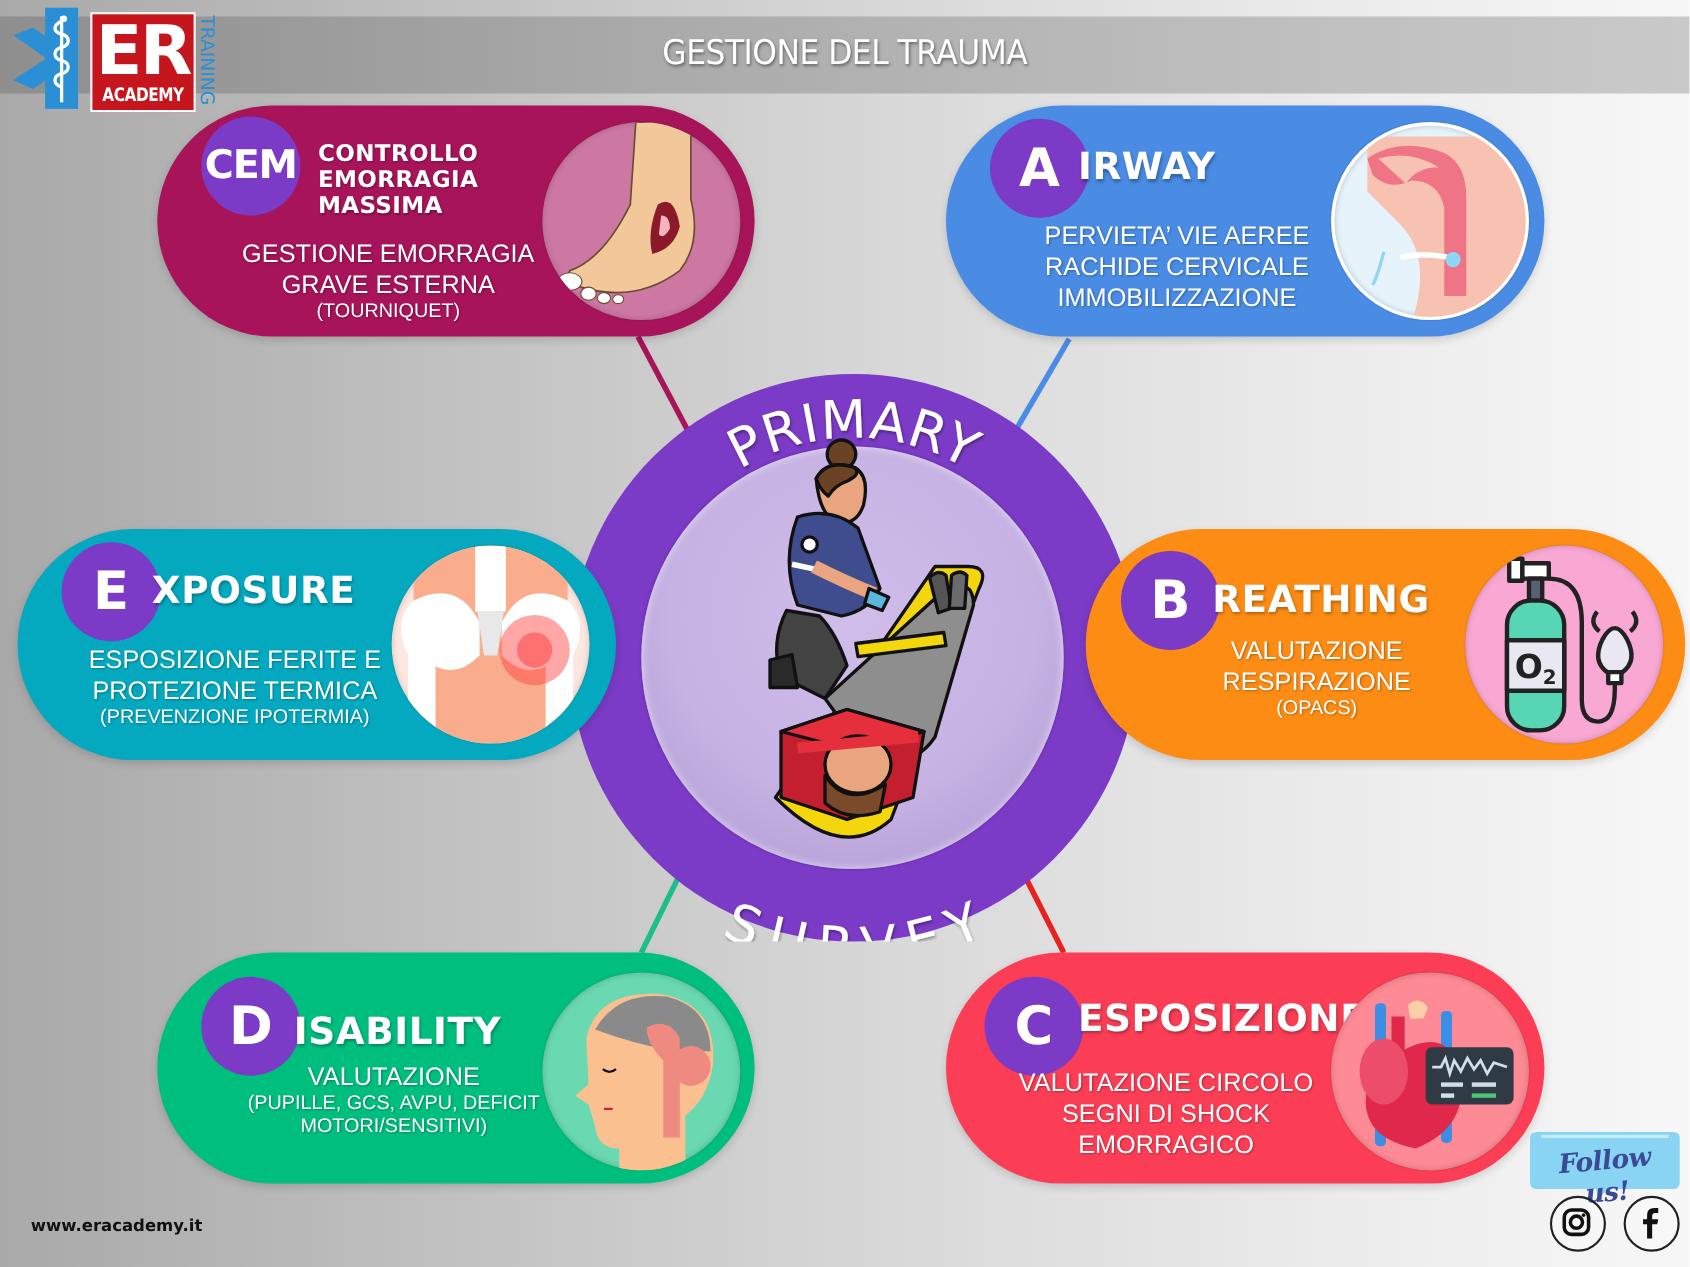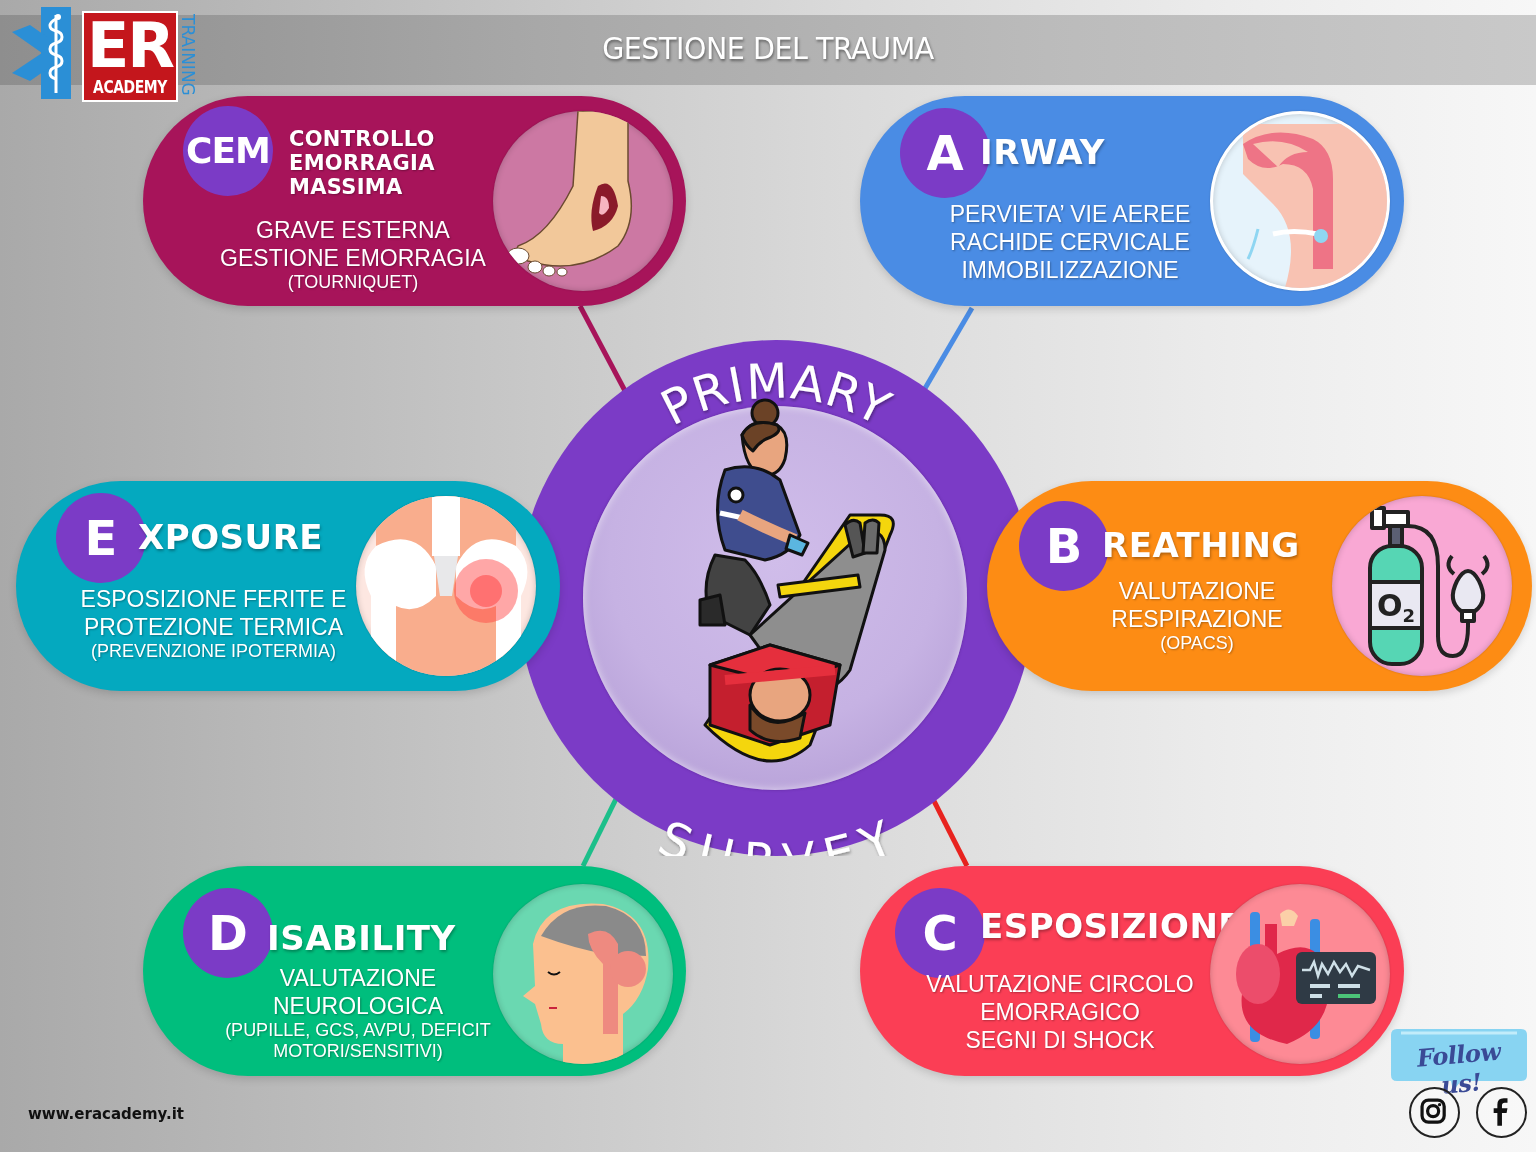--- a/index.html
+++ b/index.html
@@ -214,22 +214,22 @@
 </svg>
 
 <div class="pill pill-cem">
   <div class="badge badge-cem">CEM</div>
   <div class="pill-subtitle-stack">
     <div>CONTROLLO</div>
     <div>EMORRAGIA</div>
     <div>MASSIMA</div>
   </div>
   <div class="pill-desc" style="left:60px; top:120px; width:300px;">
+    <div>GESTIONE EMORRAGIA</div>
     <div>GRAVE ESTERNA</div>
-    <div>GESTIONE EMORRAGIA</div>
     <span class="small">(TOURNIQUET)</span>
   </div>
   <div class="pill-img" style="left:350px; background:#cc78a3;">
     <svg viewBox="0 0 180 180" width="180" height="180">
       <path d="M85 0 l50 0 l0 70 q10 40 -10 65 q-40 30 -90 15 q-15 -5 -10 -15 q30 -10 55 -60 z" fill="#f2c89a" stroke="#6b4a30" stroke-width="1.5"></path>
       <path d="M105 75 q15 -10 20 20 q-5 20 -25 25 q-5 -20 5 -45z" fill="#8a1a2a"></path>
       <path d="M108 85 q8 0 8 12 q-6 10 -10 5z" fill="#f6b4c0"></path>
       <ellipse cx="25" cy="145" rx="11" ry="8" fill="#fff" stroke="#6b4a30"></ellipse>
       <ellipse cx="42" cy="156" rx="7" ry="6" fill="#fff" stroke="#6b4a30"></ellipse>
       <ellipse cx="56" cy="160" rx="6" ry="5" fill="#fff" stroke="#6b4a30"></ellipse>
@@ -302,43 +302,42 @@
       <rect x="130" y="115" width="12" height="10" fill="#fff"></rect>
     </svg>
   </div>
 </div>
 
 <div class="pill pill-d">
   <div class="badge" style="top:22px;">D</div>
   <div class="pill-title" style="left:124px; top:42px;margin-top:10px;">ISABILITY</div>
   <div class="pill-desc" style="left:55px; top:98px; width:320px;">
     <div>VALUTAZIONE</div>
-    <div>NEUROLOGICA</div>
     <span class="small">(PUPILLE, GCS, AVPU, DEFICIT</span>
     <span class="small">MOTORI/SENSITIVI)</span>
   </div>
   <div class="pill-img" style="left:350px; top:18px; background:#6ad8b1;">
     <svg viewBox="0 0 180 180" width="180" height="180">
       <path d="M40 60 q10 -45 70 -40 q50 10 45 65 q-5 30 -25 45 l0 50 l-60 0 l0 -20 q-20 0 -22 -20 l-6 -20 l-12 -8 l12 -10 z" fill="#fbc08f"></path>
       <path d="M48 52 q20 -35 65 -30 q40 10 40 50 l-40 -2 q-30 -5 -65 -18z" fill="#8a8a8a"></path>
       <path d="M95 50 q20 -10 30 10 l0 90 l-15 0 l0 -70 q-15 -15 -15 -30z" fill="#ee8a80"></path>
       <circle cx="135" cy="85" r="18" fill="#ee8a80"></circle>
       <path d="M55 88 q6 5 12 0" stroke="#111" stroke-width="2" fill="none"></path>
       <line x1="56" y1="124" x2="64" y2="124" stroke="#c9243c" stroke-width="2"></line>
     </svg>
   </div>
 </div>
 
 <div class="pill pill-c">
   <div class="badge" style="left:35px; top:22px;">C</div>
   <div class="pill-title" style="left:120px; top:40px;">ESPOSIZIONE</div>
   <div class="pill-desc" style="left:50px; top:104px; width:300px;">
     <div>VALUTAZIONE CIRCOLO</div>
+    <div>SEGNI DI SHOCK</div>
     <div>EMORRAGICO</div>
-    <div>SEGNI DI SHOCK</div>
   </div>
   <div class="pill-img" style="left:350px; top:18px; background:#fd8a95;">
     <svg viewBox="0 0 180 180" width="180" height="180">
       <rect x="40" y="28" width="10" height="130" rx="4" fill="#3b8ee3"></rect>
       <rect x="100" y="35" width="10" height="120" rx="4" fill="#3b8ee3"></rect>
       <path d="M55 40 l12 0 l0 30 q40 -20 50 20 q10 50 -40 70 q-50 -10 -45 -50 q0 -30 23 -40z" fill="#e0284a"></path>
       <ellipse cx="48" cy="90" rx="22" ry="30" fill="#ec4d6b"></ellipse>
       <path d="M70 30 q10 -10 18 2 l-4 10 l-12 0z" fill="#fbd0a8"></path>
       <rect x="86" y="68" width="80" height="52" rx="6" fill="#2f3a45"></rect>
       <polyline points="92,86 100,86 104,78 108,92 112,80 118,90 124,78 130,88 136,80 142,92 148,82 160,86" fill="none" stroke="#cfe0e8" stroke-width="2.5"></polyline>

